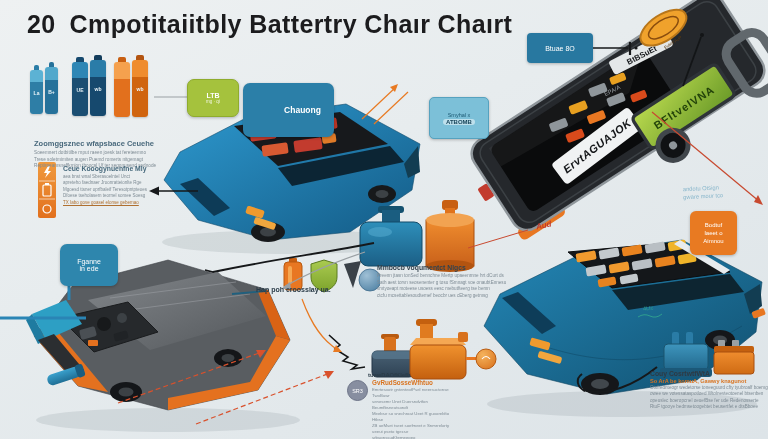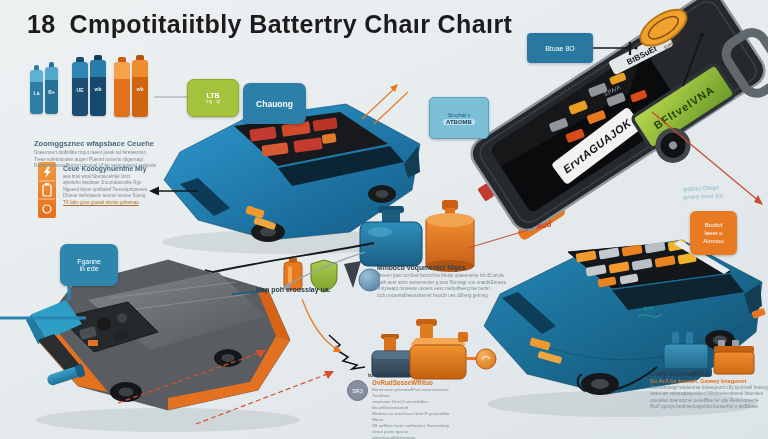--- a/index.html
+++ b/index.html
@@ -36,21 +36,21 @@
   .bmidblk .blk-lines div{font-size:4.3px;line-height:6px;}
   .brblk{left:650px;top:370px;width:118px;}
   .brblk .blk-heading{font-size:6.8px;color:#2e3a44;}
   .brblk .sub{font-size:5.6px;font-weight:bold;color:#d9731f;margin:1px 0;}
   .brblk .blk-lines div{font-size:4.6px;line-height:6.4px;}
   
   .tag{position:absolute;border-radius:7px;color:#fff;display:flex;flex-direction:column;align-items:center;justify-content:center;text-align:center;box-shadow:0 1px 3px rgba(0,0,0,.25);}
   .tag-ltb{left:187px;top:79px;width:50px;height:36px;background:#a5c23d;border:1px solid #8fac2d;}
   .tag-ltb .l1{font-size:7px;font-weight:bold;}
   .tag-ltb .l2{font-size:4.5px;opacity:.85;}
-  .tag-charging{left:243px;top:83px;width:63px;height:41px;background:#2b7fa8;font-size:8.5px;font-weight:bold;}
+  .tag-charging{left:243px;top:83px;width:63px;height:54px;background:#2b7fa8;font-size:8.5px;font-weight:bold;padding-left:28px;}
   .tag-device{left:527px;top:33px;width:66px;height:30px;background:#2878a0;border-radius:4px;font-size:7px;}
   .tag-engine{left:60px;top:244px;width:58px;height:42px;background:#2e86ad;font-size:7px;}
   .tag-orange{left:690px;top:211px;width:47px;height:44px;background:#e87a22;border-radius:6px;font-size:6px;line-height:8px;}
   .badge-smhd{left:429px;top:97px;width:58px;height:40px;background:#7cc0d8;border:1px solid #56a2bf;border-radius:5px;}
   .badge-smhd .l1{font-size:5.5px;color:#1d5a74;}
   .badge-smhd .l2{font-size:6px;font-weight:bold;color:#123f54;background:rgba(255,255,255,.5);border-radius:3px;padding:0 3px;margin-top:1px;}
   .rightnote{left:683px;top:184px;width:84px;font-size:5.8px;line-height:7.5px;color:#88b6cb;transform:rotate(-3deg);}
   .sr-badge{left:347px;top:380px;width:19px;height:19px;border-radius:50%;background:#878ea0;border:1px solid #6d7488;color:#fff;font-size:5.5px;display:flex;align-items:center;justify-content:center;}
   .redmark{left:536px;top:221px;font-size:8px;font-style:italic;font-weight:bold;color:#c0392b;transform:rotate(-12deg);}
   .tealmark{left:643px;top:305px;font-size:5.5px;color:#2e9e8f;transform:rotate(-6deg);}
@@ -386,21 +386,21 @@
     </g>
     <g>
       <path d="M302,299 C312,326 323,341 338,350" stroke="#e87a22" stroke-width="1.2" fill="none"></path>
       <polygon points="342,352 333,352 336,345" fill="#e87a22"></polygon>
     </g>
     <line x1="232" y1="294" x2="266" y2="291" stroke="#20607e" stroke-width="1.8"></line>
     <path d="M638,317 q6,-4 12,-1 q6,3 12,-2" stroke="#2e9e8f" stroke-width="1" fill="none"></path>
   </svg>
 
   <div class="abs title">
-    <span class="num">18</span><span>Cmpotitaiitbly Battertry Chaır Chaırt</span>
+    <span class="num">20</span><span>Cmpotitaiitbly Battertry Chaır Chaırt</span>
   </div>
 
   <div class="abs legend">
     <div class="blk-heading">Zoomggsznec wfapsbace Ceuehe</div>
     <div class="blk-lines">
       <div>Soeemnert dotbitilbe rnput raeen joesk  tat fereteemno</div>
       <div>Trese soletmimiten augen  Puemd romerts nitgemagt</div>
       <div>Reptiroeamsneffkmion thoocal Uf  ter segonusend sednode</div>
     </div>
   </div>

